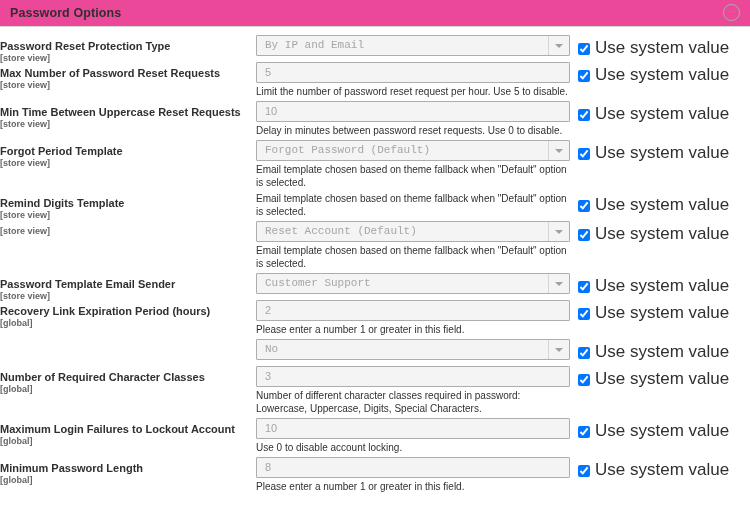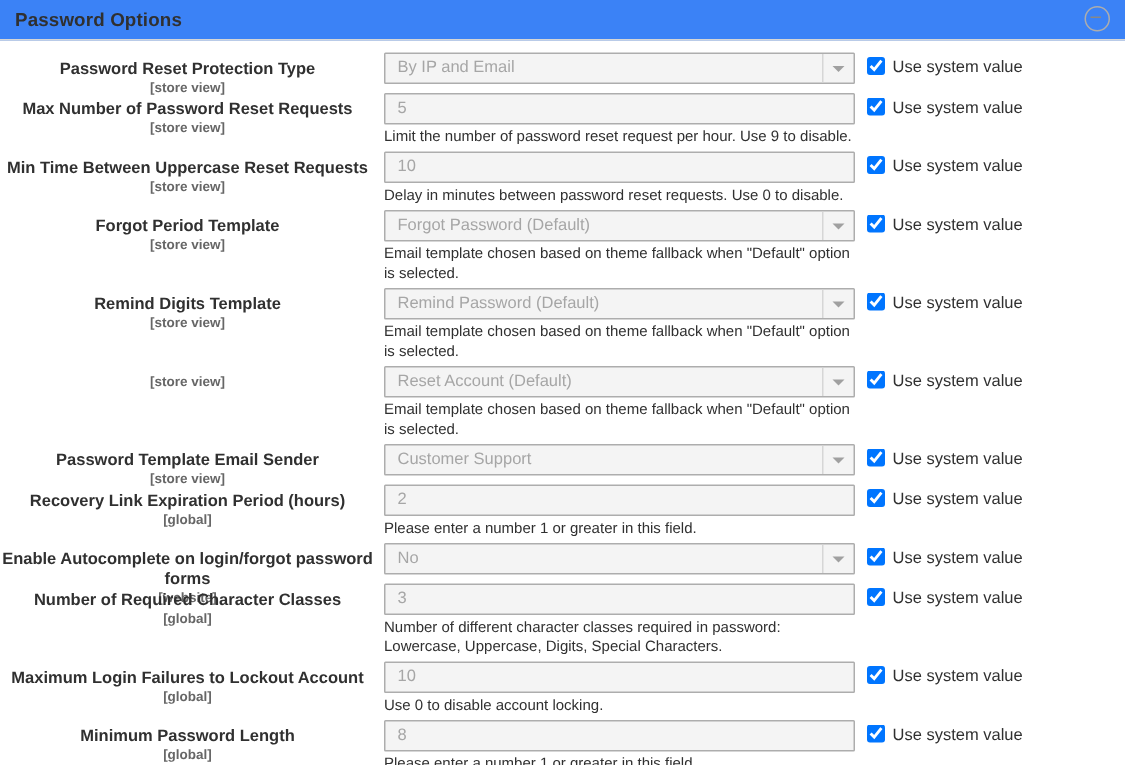--- a/index.html
+++ b/index.html
@@ -16,21 +16,21 @@
     overflow: hidden;
   }
   .section {
     width: 750px;
     background: #ffffff;
   }
   .section-header {
     position: relative;
     height: 26px;
     border-bottom: 1px solid #d6d6d6;
-    background: #3b82f6;
+    background: #ec4899;
   }
   .section-title {
     position: absolute;
     left: 10px;
     top: 6px;
     font-size: 12.5px;
     font-weight: bold;
     color: #303030;
     letter-spacing: .1px;
   }
@@ -59,21 +59,21 @@
   .field-row {
     position: relative;
     min-height: 24px;
     margin-bottom: 3px;
   }
   .label-cell {
     position: absolute;
     left: 0;
     top: 0;
     width: 250px;
-    text-align: center;
+    text-align: left;
     padding-top: 5px;
     box-sizing: border-box;
   }
   .field-label {
     font-size: 11px;
     font-weight: bold;
     color: #303030;
     line-height: 13px;
     display: block;
   }
@@ -99,20 +99,21 @@
     color: #a6a6a6;
     font-size: 11px;
     line-height: 19px;
     padding: 0 8px;
     overflow: hidden;
     white-space: nowrap;
     text-overflow: ellipsis;
   }
   .ctrl.select {
     padding-right: 18px;
+    font-family: Liberation Mono, monospace;
   }
   .ctrl .caret {
     position: absolute;
     right: 0;
     top: 0;
     width: 20px;
     height: 19px;
     border-left: 1px solid #d6d6d6;
   }
   .ctrl .caret::after {
@@ -139,21 +140,21 @@
     top: 3px;
     white-space: nowrap;
   }
   .usedefault input {
     vertical-align: -2px;
     margin: 0 5px 0 0;
     width: 12px;
     height: 12px;
   }
   .usedefault label {
-    font-size: 11px;
+    font-size: 17px;
     color: #303030;
     cursor: pointer;
   }
 </style>
 </head>
 <body>
 
 <div class="section">
   <div class="section-header">
     <div class="section-title">Password Options</div>
@@ -172,21 +173,21 @@
         </div>
         <div class="usedefault"><input type="checkbox" checked="" style=""><label>Use system value</label></div>
       </div>
       <div class="field-row">
         <div class="label-cell">
           <span class="field-label">Max Number of Password Reset Requests</span>
           <span class="field-scope">[store view]</span>
         </div>
         <div class="control-cell">
           <div class="ctrl"><span>5</span></div>
-          <div class="note">Limit the number of password reset request per hour. Use 9 to disable.</div>
+          <div class="note">Limit the number of password reset request per hour. Use 5 to disable.</div>
         </div>
         <div class="usedefault"><input type="checkbox" checked="" style=""><label>Use system value</label></div>
       </div>
       <div class="field-row">
         <div class="label-cell">
           <span class="field-label">Min Time Between Uppercase Reset Requests</span>
           <span class="field-scope">[store view]</span>
         </div>
         <div class="control-cell">
           <div class="ctrl"><span>10</span></div>
@@ -204,21 +205,20 @@
           <div class="note">Email template chosen based on theme fallback when "Default" option is selected.</div>
         </div>
         <div class="usedefault"><input type="checkbox" checked="" style=""><label>Use system value</label></div>
       </div>
       <div class="field-row">
         <div class="label-cell">
           <span class="field-label">Remind Digits Template</span>
           <span class="field-scope">[store view]</span>
         </div>
         <div class="control-cell">
-          <div class="ctrl select"><span>Remind Password (Default)</span><span class="caret"></span></div>
           <div class="note">Email template chosen based on theme fallback when "Default" option is selected.</div>
         </div>
         <div class="usedefault"><input type="checkbox" checked="" style=""><label>Use system value</label></div>
       </div>
       <div class="field-row">
         <div class="label-cell">
           <span class="field-scope">[store view]</span>
         </div>
         <div class="control-cell">
           <div class="ctrl select"><span>Reset Account (Default)</span><span class="caret"></span></div>
@@ -241,24 +241,20 @@
           <span class="field-label">Recovery Link Expiration Period (hours)</span>
           <span class="field-scope">[global]</span>
         </div>
         <div class="control-cell">
           <div class="ctrl"><span>2</span></div>
           <div class="note">Please enter a number 1 or greater in this field.</div>
         </div>
         <div class="usedefault"><input type="checkbox" checked="" style=""><label>Use system value</label></div>
       </div>
       <div class="field-row">
-        <div class="label-cell">
-          <span class="field-label">Enable Autocomplete on login/forgot password forms</span>
-          <span class="field-scope">[website]</span>
-        </div>
         <div class="control-cell">
           <div class="ctrl select"><span>No</span><span class="caret"></span></div>
         </div>
         <div class="usedefault"><input type="checkbox" checked="" style=""><label>Use system value</label></div>
       </div>
       <div class="field-row">
         <div class="label-cell">
           <span class="field-label">Number of Required Character Classes</span>
           <span class="field-scope">[global]</span>
         </div>

